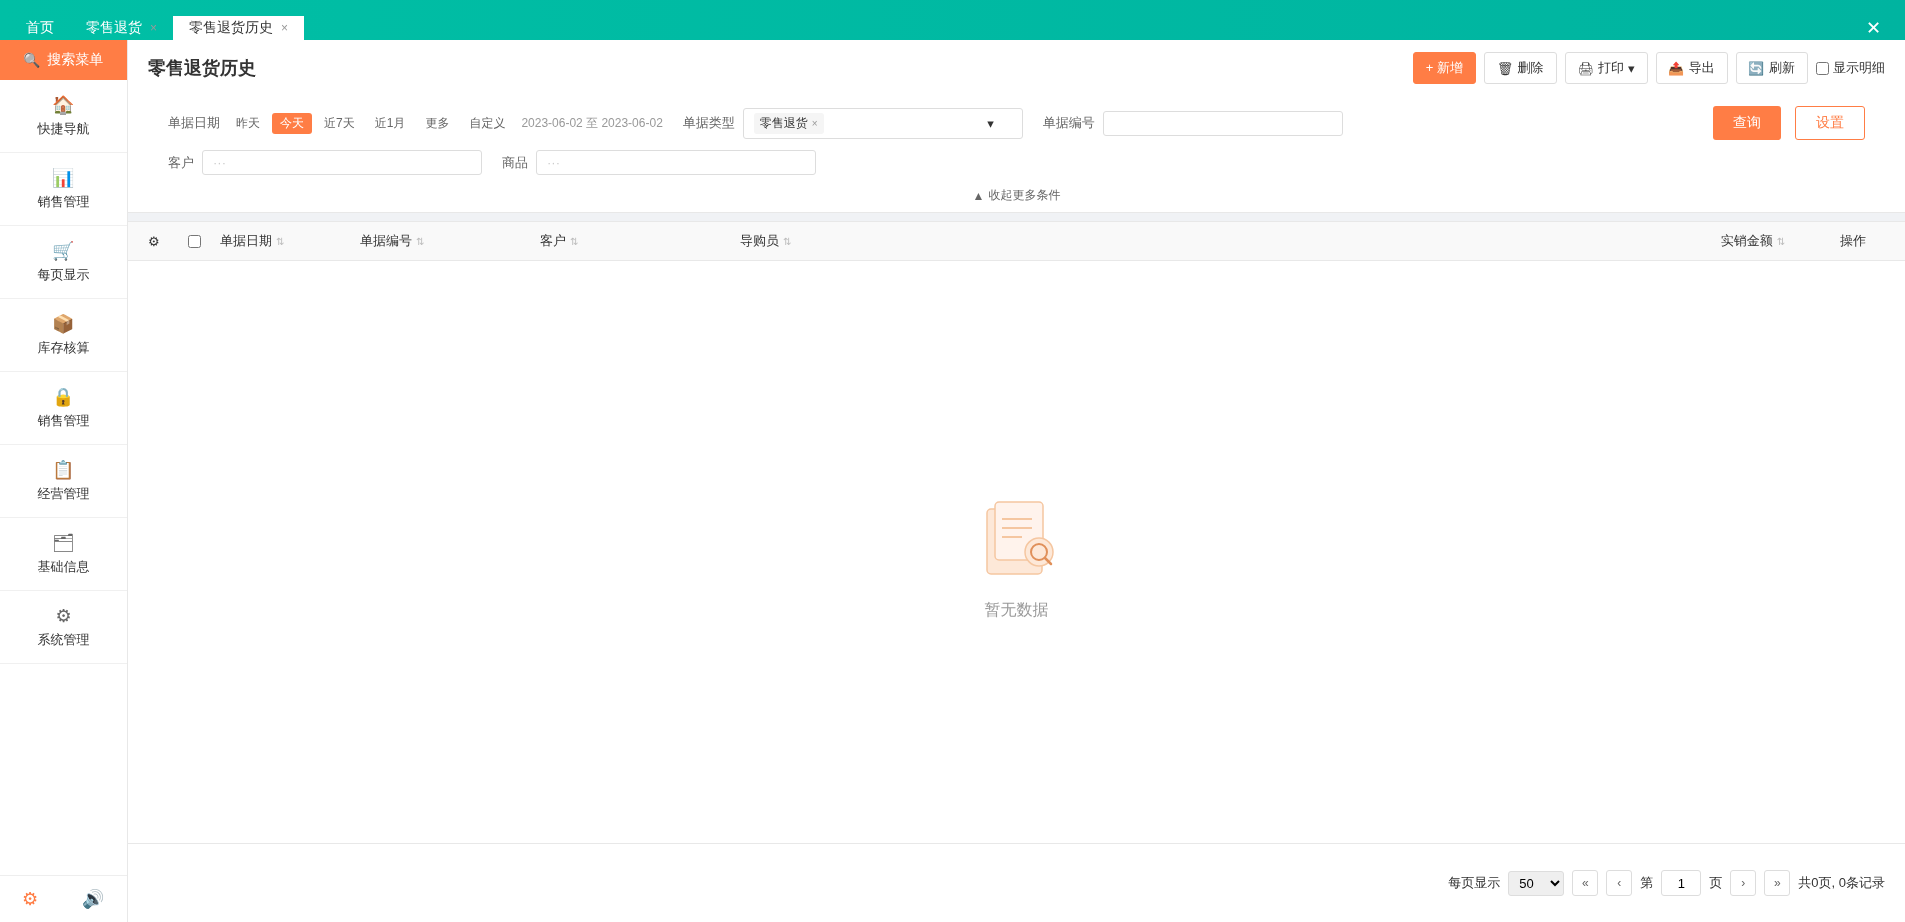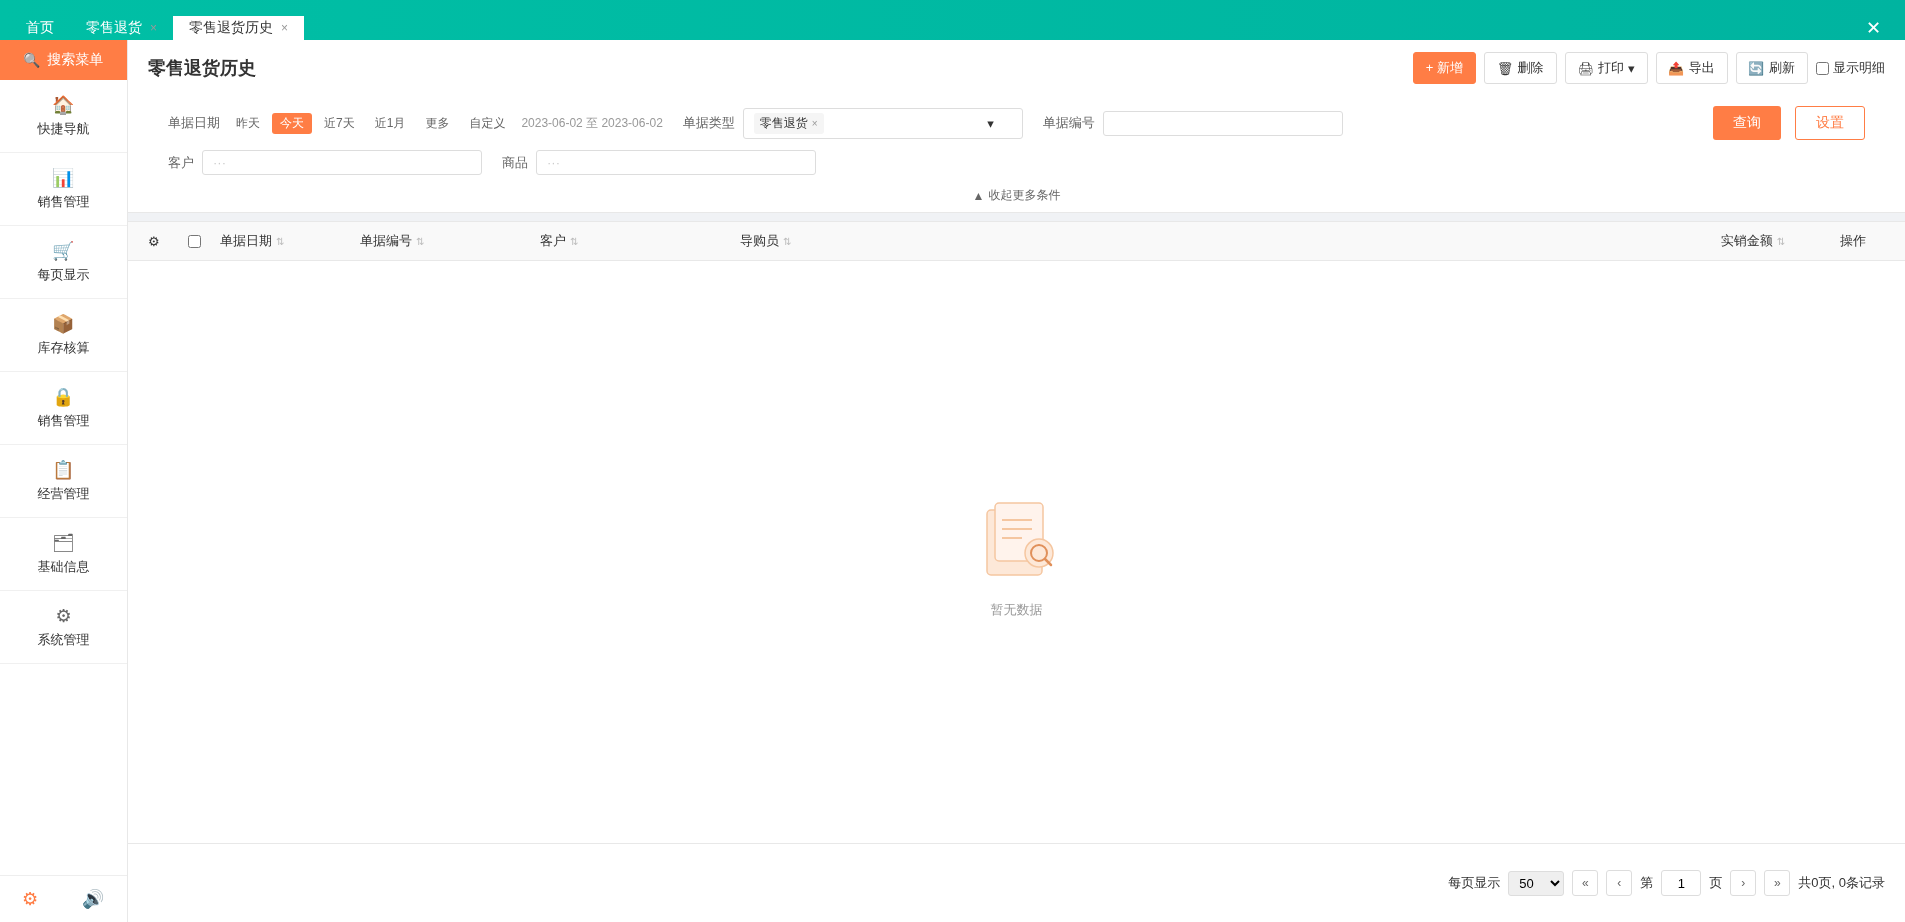--- a/index.html
+++ b/index.html
@@ -346,21 +346,21 @@
       flex-direction: column;
       align-items: center;
       justify-content: center;
       gap: 16px;
     }
     .empty-img {
       width: 100px;
       height: 100px;
     }
     .empty-text {
-      font-size: 13px;
+      font-size: 16px;
       color: #999;
     }
 
     
     .pagination-bar {
       display: flex;
       align-items: center;
       justify-content: flex-end;
       padding: 26px 20px;
       background: #fff;

